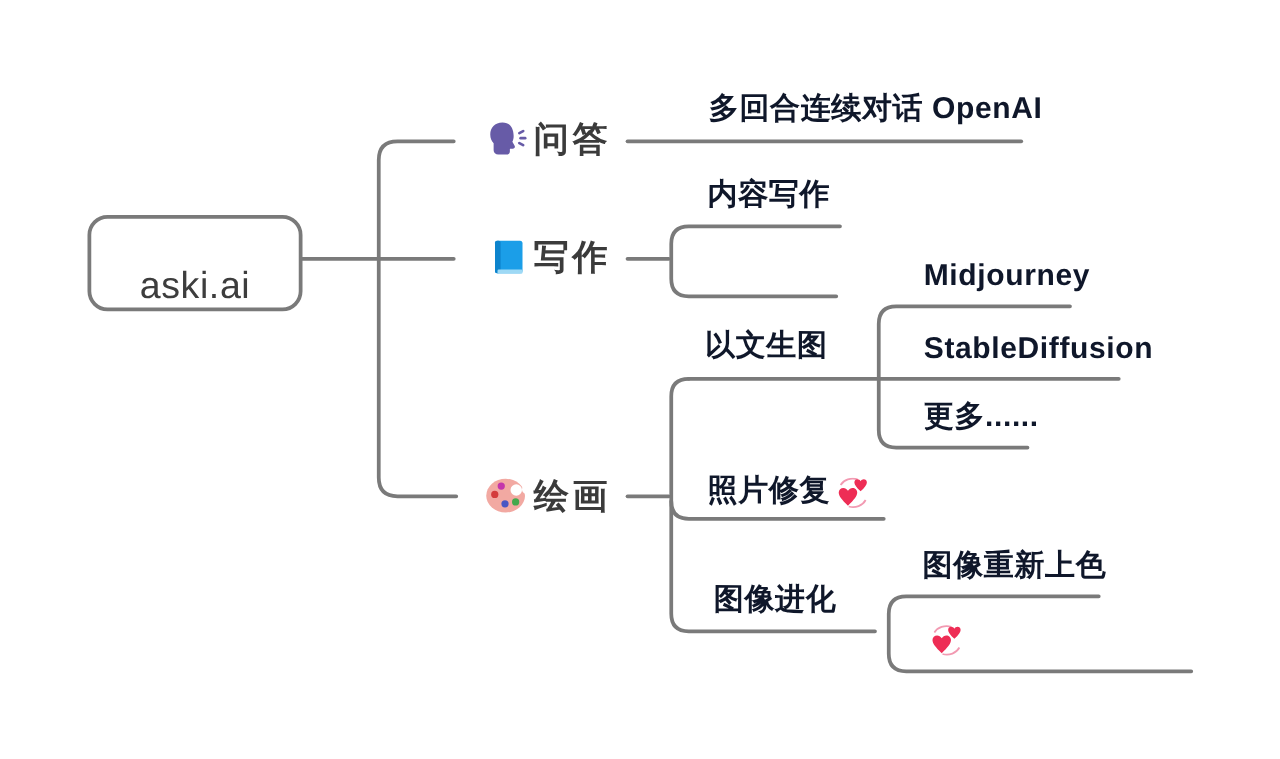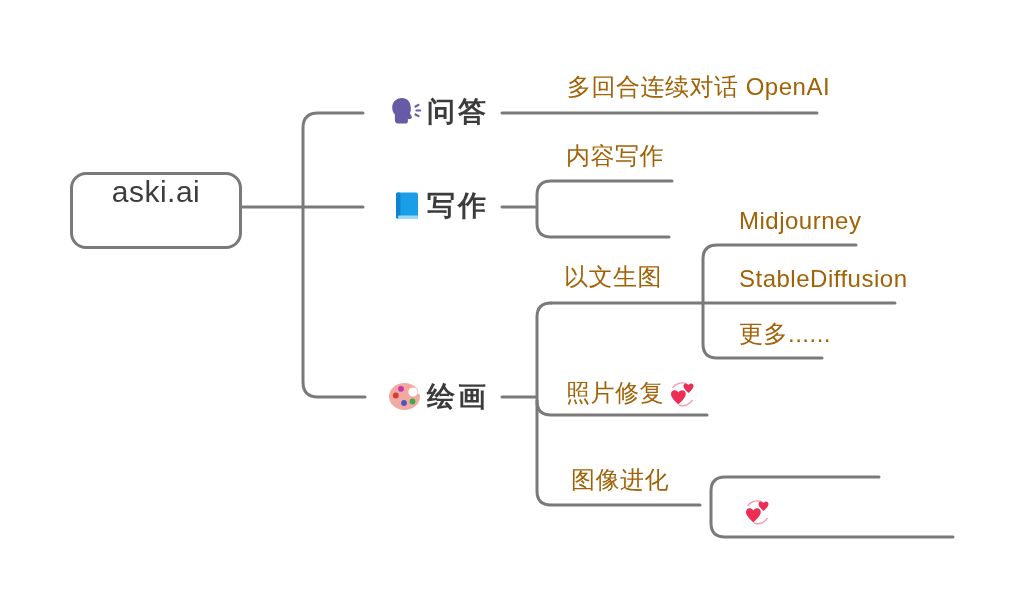--- a/index.html
+++ b/index.html
@@ -5,25 +5,25 @@
   html,body{margin:0;padding:0;background:#fff;}
   #canvas{
     position:relative;width:1024px;height:607px;background:#ffffff;overflow:hidden;
     font-family:"Liberation Sans","DejaVu Sans",sans-serif;color:#3c3c3c;
   }
   #connectors{position:absolute;left:0;top:0;}
   .node-label{position:absolute;white-space:nowrap;line-height:1.1;}
   .root-box{
     position:absolute;left:70px;top:172px;width:166px;height:71px;
     border:3px solid #7a7a7a;border-radius:16px;
-    display:flex;align-items:flex-start;justify-content:center;
+    display:flex;align-items:flex-end;justify-content:center;
     font-size:30px;color:#3d3d3d;letter-spacing:0.5px;background:#fff;
   }
   .topic{font-size:28px;letter-spacing:3px;color:#3b3b3b;font-weight:bold;}
-  .leaf{font-size:24px;letter-spacing:0.5px;color:#a16207;display:flex;}
+  .leaf{font-size:24px;letter-spacing:0.5px;color:#0f172a;display:flex;font-weight:bold;}
   .leaf .hearts{margin-left:5px;margin-top:2px;}
   .icon{position:absolute;display:block;}
 </style>
 </head>
 <body>
 
 <div id="canvas">
 
   <svg id="connectors" width="1024" height="607" viewBox="0 0 1024 607">
     <g fill="none" stroke="#7a7a7a" stroke-width="3" stroke-linecap="round">
@@ -98,20 +98,23 @@
       <path d="M3.5 6 A 11 9.5 0 0 1 17 1.5" stroke="#f29ab2" stroke-width="1.4" fill="none"></path>
       <path d="M23.5 18 A 11 9.5 0 0 1 10 23.2" stroke="#f29ab2" stroke-width="1.4" fill="none"></path>
       <path transform="translate(0.5,7) scale(0.74)" fill="#ee2d55" d="M12 21 C5.4 14.8 2 10.5 2 6.8 C2 3.8 4.3 1.8 7 1.8 C8.9 1.8 10.9 3 12 4.8 C13.1 3 15.1 1.8 17 1.8 C19.7 1.8 22 3.8 22 6.8 C22 10.5 18.6 14.8 12 21 Z"></path>
       <path transform="translate(13.5,0.5) scale(0.5)" fill="#ee2d55" d="M12 21 C5.4 14.8 2 10.5 2 6.8 C2 3.8 4.3 1.8 7 1.8 C8.9 1.8 10.9 3 12 4.8 C13.1 3 15.1 1.8 17 1.8 C19.7 1.8 22 3.8 22 6.8 C22 10.5 18.6 14.8 12 21 Z"></path>
     </svg>
   </div>
 
   <div class="node-label leaf" style="left:571px;top:467px">
     <span>图像进化</span>
   </div>
+  <div class="node-label leaf" style="left:738px;top:440px">
+    <span>图像重新上色</span>
+  </div>
   <div class="node-label leaf" style="left:739px;top:498px">
     <svg class="hearts" width="27" height="25" viewBox="0 0 27 25">
       <path d="M3.5 6 A 11 9.5 0 0 1 17 1.5" stroke="#f29ab2" stroke-width="1.4" fill="none"></path>
       <path d="M23.5 18 A 11 9.5 0 0 1 10 23.2" stroke="#f29ab2" stroke-width="1.4" fill="none"></path>
       <path transform="translate(0.5,7) scale(0.74)" fill="#ee2d55" d="M12 21 C5.4 14.8 2 10.5 2 6.8 C2 3.8 4.3 1.8 7 1.8 C8.9 1.8 10.9 3 12 4.8 C13.1 3 15.1 1.8 17 1.8 C19.7 1.8 22 3.8 22 6.8 C22 10.5 18.6 14.8 12 21 Z"></path>
       <path transform="translate(13.5,0.5) scale(0.5)" fill="#ee2d55" d="M12 21 C5.4 14.8 2 10.5 2 6.8 C2 3.8 4.3 1.8 7 1.8 C8.9 1.8 10.9 3 12 4.8 C13.1 3 15.1 1.8 17 1.8 C19.7 1.8 22 3.8 22 6.8 C22 10.5 18.6 14.8 12 21 Z"></path>
     </svg>
   </div>
 
 </div>

